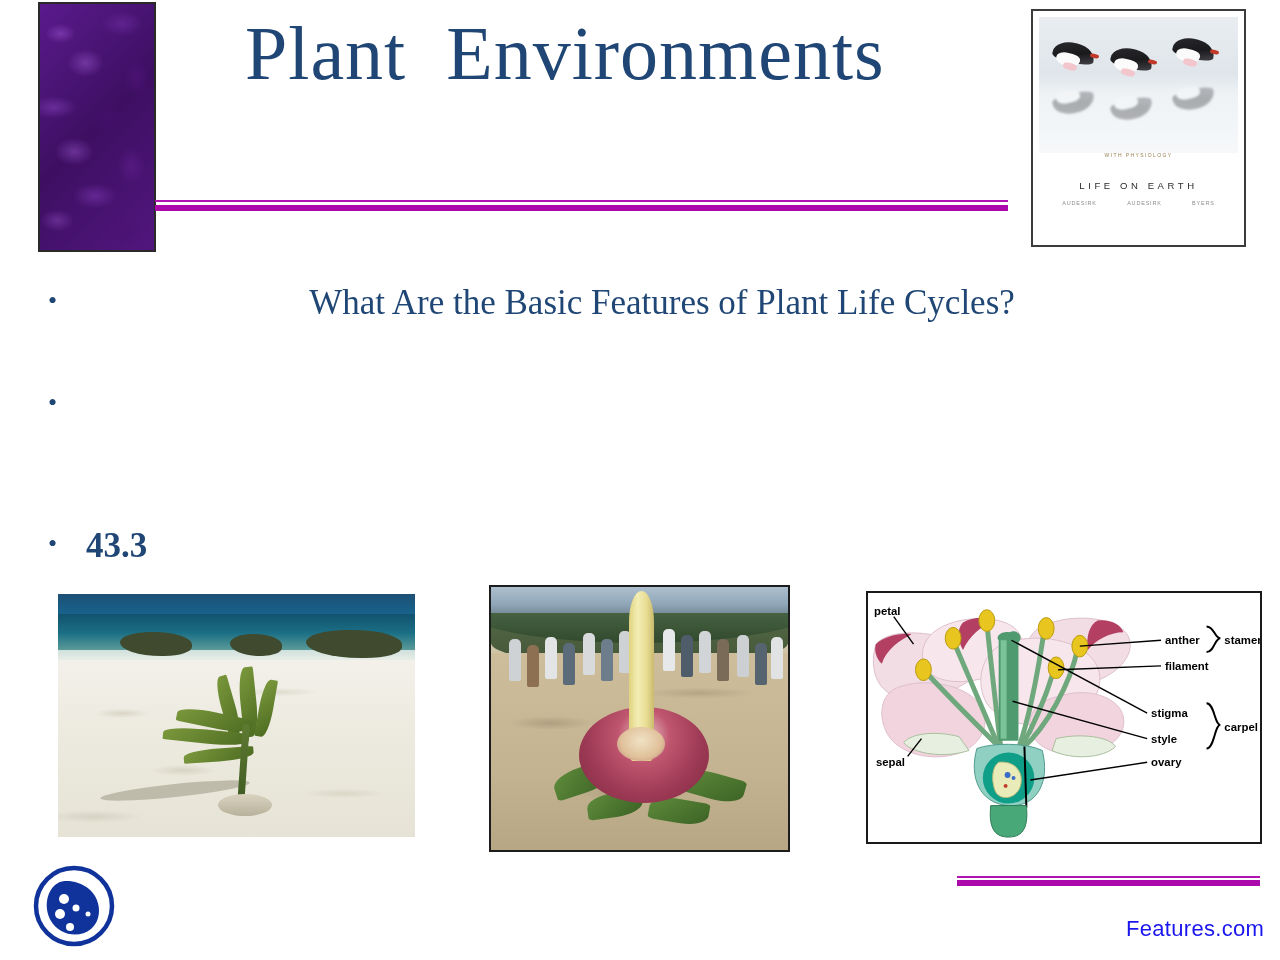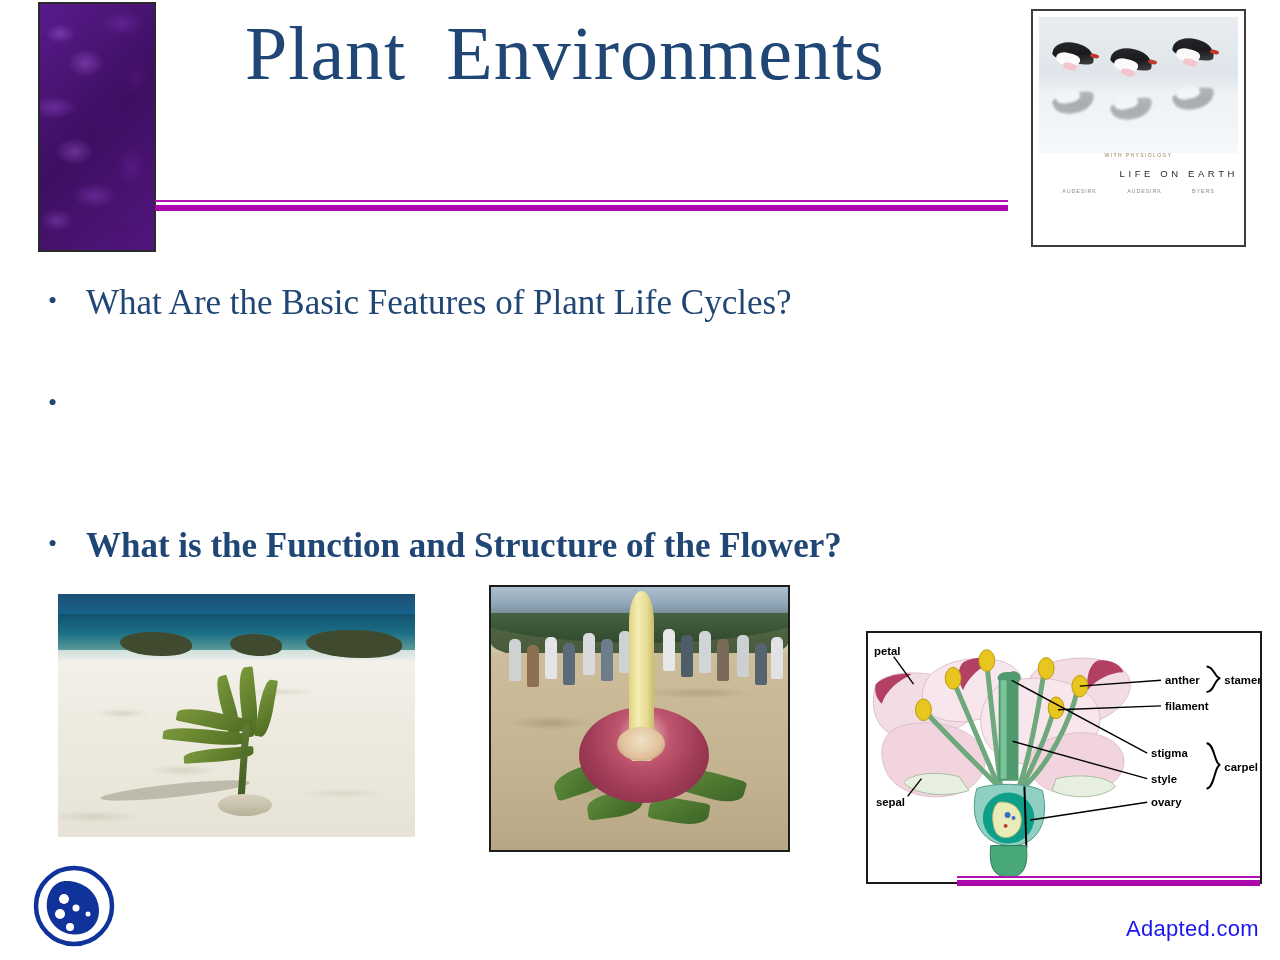--- a/index.html
+++ b/index.html
@@ -148,26 +148,26 @@
   }
   .book-sub-small {
     text-align: center;
     font-family: "Liberation Sans", sans-serif;
     font-size: 5px;
     letter-spacing: 1.4px;
     color: #9a8051;
     margin-top: -1px;
   }
   .book-line {
-    text-align: right;
+    text-align: center;
     font-family: "Liberation Sans", sans-serif;
     font-size: 9.5px;
     letter-spacing: 3.6px;
     color: #2b2b2b;
-    margin-top: 10px;
+    margin-top: 22px;
   }
   .book-authors {
     display: flex;
     justify-content: space-around;
     margin-top: 9px;
     padding: 0 8px;
   }
   .book-authors span {
     font-family: "Liberation Sans", sans-serif;
     font-size: 5.5px;
@@ -191,20 +191,21 @@
     font-size: 26px;
     line-height: 1.45;
     color: #1f4674;
   }
   .bullet-num {
     width: 210px;
     flex: 0 0 210px;
   }
   .bullet-text {
     flex: 1 1 auto;
+    text-align: center;
   }
   .bullet-row.bold { font-weight: bold; }
 
   #bullet-1 { left: 48px; top: 282px; width: 1190px; }
   #bullet-2 { left: 48px; top: 384px; width: 1190px; }
   #bullet-3 { left: 48px; top: 525px; width: 1200px; }
   #bullet-3 .bullet-dot { font-weight: normal; }
 
   
   .photo-beach {
@@ -288,21 +289,20 @@
   .diagram {
     position: absolute;
     left: 866px;
     top: 591px;
     width: 396px;
     height: 253px;
     border: 2px solid #1a1a1a;
     box-sizing: border-box;
     background: #ffffff;
     overflow: hidden;
-    margin-top: 40px;
   }
   .diagram svg { display:block; width:100%; height:100%; }
   .dg-label {
     font-family: "Liberation Sans", sans-serif;
     font-size: 11.5px;
     font-weight: bold;
     fill: #000000;
   }
 
   
@@ -390,21 +390,21 @@
   <span class="bullet-dot">•</span>
   <span class="bullet-text">What Are the Basic Features of Plant Life Cycles?</span>
 </div>
 
 <div class="bullet-row" id="bullet-2">
   <span class="bullet-dot">•</span>
 </div>
 
 <div class="bullet-row bold" id="bullet-3">
   <span class="bullet-dot">•</span>
-  <span class="bullet-text">What is the Function and Structure of the Flower?</span>
+  <span class="bullet-num">43.3</span>
 </div>
 
 <div class="photo-beach">
   <div class="pb-sky"></div>
   <div class="pb-sea"></div>
   <div class="pb-surf"></div>
   <div class="pb-sand"></div>
   <div class="pb-rock" style="left:62px;  top:38px; width:72px; height:24px;"></div>
   <div class="pb-rock" style="left:172px; top:40px; width:52px; height:22px;"></div>
   <div class="pb-rock" style="left:248px; top:36px; width:96px; height:28px;"></div>
@@ -524,13 +524,13 @@
     <circle cx="57" cy="51" r="2.5" fill="#ffffff"></circle>
     <circle cx="39" cy="64" r="4" fill="#ffffff"></circle>
   </svg>
 </div>
 
 <div class="footer-rule">
   <div class="line-thin"></div>
   <div class="line-thick"></div>
 </div>
 
-<div class="docsity-text">Adapted.com</div>
+<div class="docsity-text">Features.com</div>
 
 </body></html>

